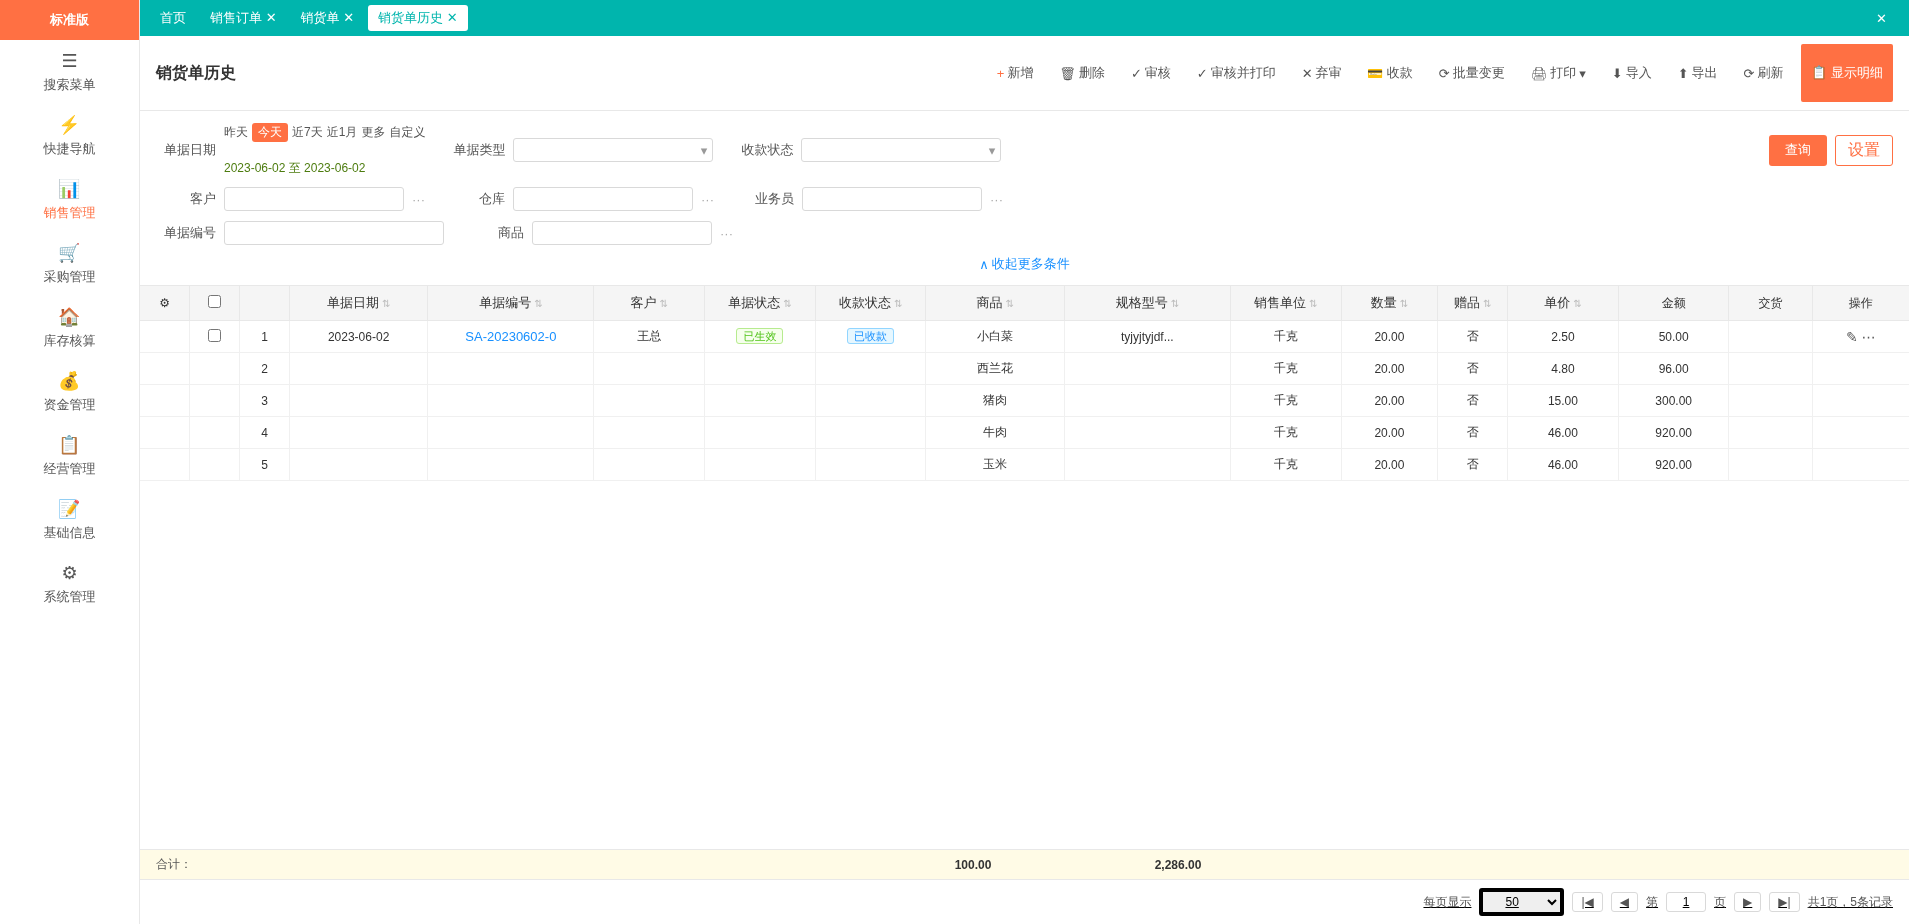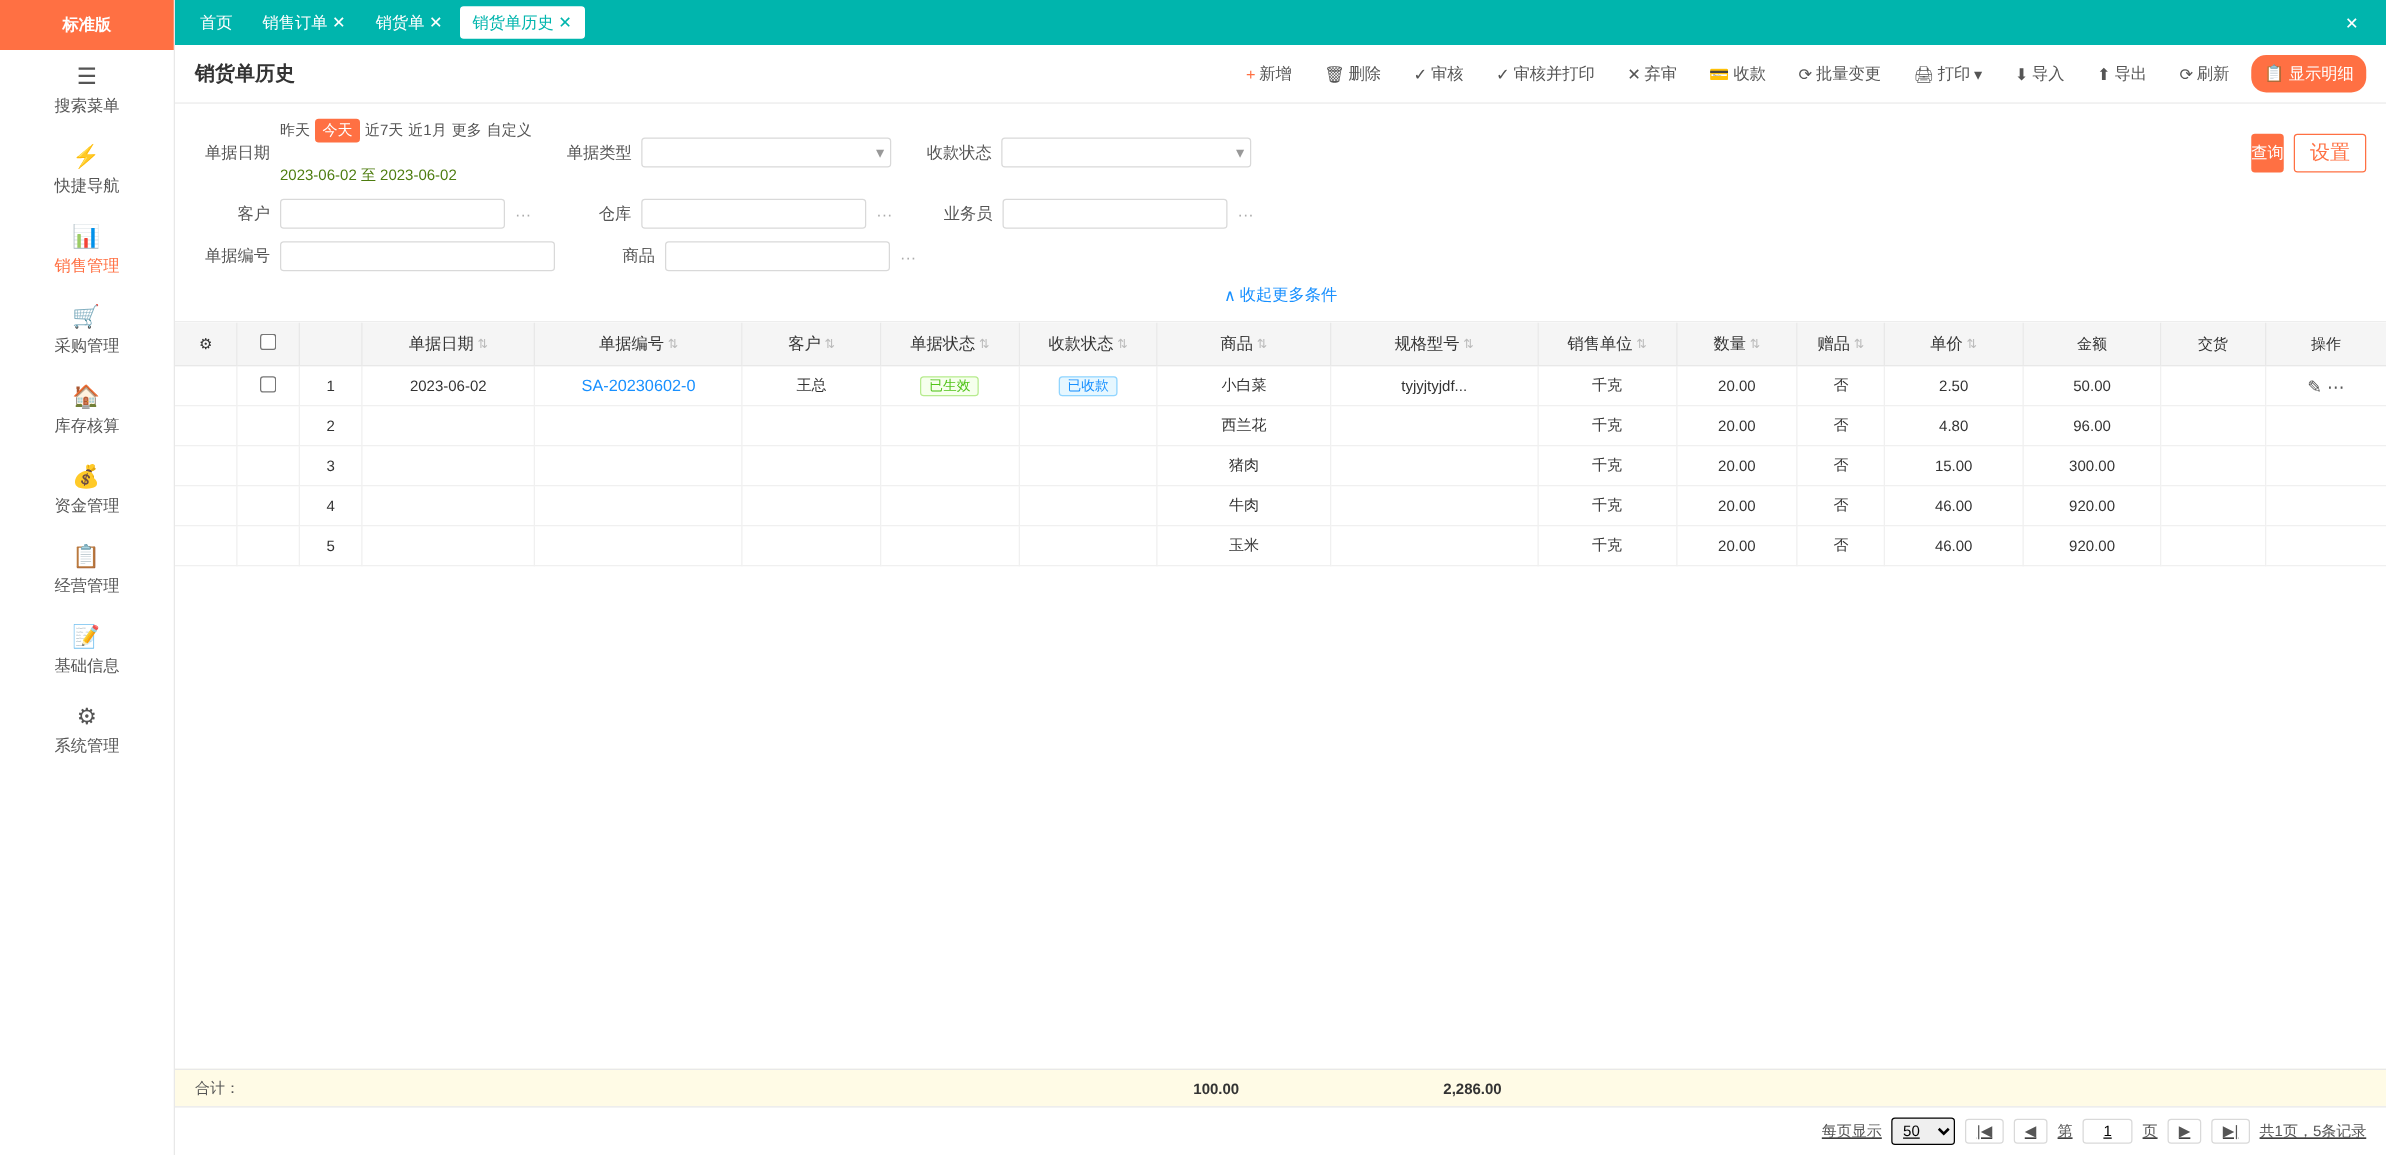--- a/index.html
+++ b/index.html
@@ -13,22 +13,22 @@
     .sidebar-item.active { color: #ff7043; }
 
     
     .main { flex: 1; display: flex; flex-direction: column; overflow: hidden; }
 
     
     .page-header { background: #fff; padding: 8px 16px; display: flex; align-items: center; justify-content: space-between; border-bottom: 1px solid #e8e8e8; }
     .page-title { font-size: 16px; font-weight: bold; color: #333; }
     .toolbar { display: flex; align-items: center; gap: 10px; flex-wrap: wrap; }
     .toolbar-btn { display: flex; align-items: center; gap: 3px; padding: 4px 8px; border: none; background: none; cursor: pointer; color: #555; font-size: 12px; }
-    .btn-orange { background: #ff7043; color: #fff; border-radius: 12px; padding: 6px 10px; border: none; cursor: pointer; font-size: 12px; }
-    .btn-query { background: #ff7043; color: #fff; border-radius: 3px; padding: 6px 0; border: none; cursor: pointer; font-size: 13px; }
+    .btn-orange { background: #ff7043; color: #fff; border-radius: 2px; padding: 20px 10px; border: none; cursor: pointer; font-size: 12px; }
+    .btn-query { background: #ff7043; color: #fff; border-radius: 3px; padding: 6px 16px; border: none; cursor: pointer; font-size: 13px; }
     .btn-setting { background: #fff; color: #ff7043; border: 1px solid #ff7043; border-radius: 3px; padding: 4px 12px; cursor: pointer; font-size: 16px; }
 
     
     .filter-area { background: #fff; padding: 12px 16px; border-bottom: 1px solid #e8e8e8; }
     .filter-row { display: flex; align-items: center; gap: 20px; margin-bottom: 10px; flex-wrap: wrap; }
     .filter-item { display: flex; align-items: center; gap: 8px; }
     .filter-label { color: #555; white-space: nowrap; min-width: 60px; text-align: right; }
     .filter-input { border: 1px solid #d9d9d9; border-radius: 3px; padding: 4px 8px; width: 180px; color: #333; font-size: 12px; }
     .filter-input-wide { width: 220px; }
     .date-link { color: #555; cursor: pointer; font-size: 12px; }
@@ -70,21 +70,21 @@
 
     
     .table-footer { background: #fffbe6; border-top: 1px solid #e8e8e8; display: flex; align-items: center; padding: 6px 0; }
     .footer-label { padding: 0 16px; color: #555; font-size: 12px; white-space: nowrap; }
     .footer-cells { display: flex; align-items: center; flex: 1; }
     .footer-cell { text-align: center; font-size: 12px; color: #333; font-weight: bold; }
 
     
     .pagination { background: #fff; border-top: 1px solid #e8e8e8; padding: 8px 16px; display: flex; align-items: center; justify-content: flex-end; gap: 8px; text-decoration: underline; }
     .pagination-label { color: #555; font-size: 12px; }
-    .pagination-select { border: 1px solid #000000; border-radius: 3px; padding: 2px 4px; font-size: 12px; }
+    .pagination-select { border: 4px solid #000000; border-radius: 3px; padding: 2px 18px; font-size: 12px; }
     .pagination-btn { border: 1px solid #d9d9d9; background: #fff; border-radius: 3px; padding: 2px 8px; cursor: pointer; color: #555; font-size: 12px; }
     .pagination-btn:disabled { color: #ccc; cursor: not-allowed; }
     .pagination-input { border: 1px solid #d9d9d9; border-radius: 3px; padding: 2px 4px; width: 40px; text-align: center; font-size: 12px; }
     .pagination-info { color: #555; font-size: 12px; }
 
     
     .table-scroll { overflow-x: auto; background: #fff; }
     .table-scroll::-webkit-scrollbar { height: 6px; }
     .table-scroll::-webkit-scrollbar-thumb { background: #ccc; border-radius: 3px; }
 

